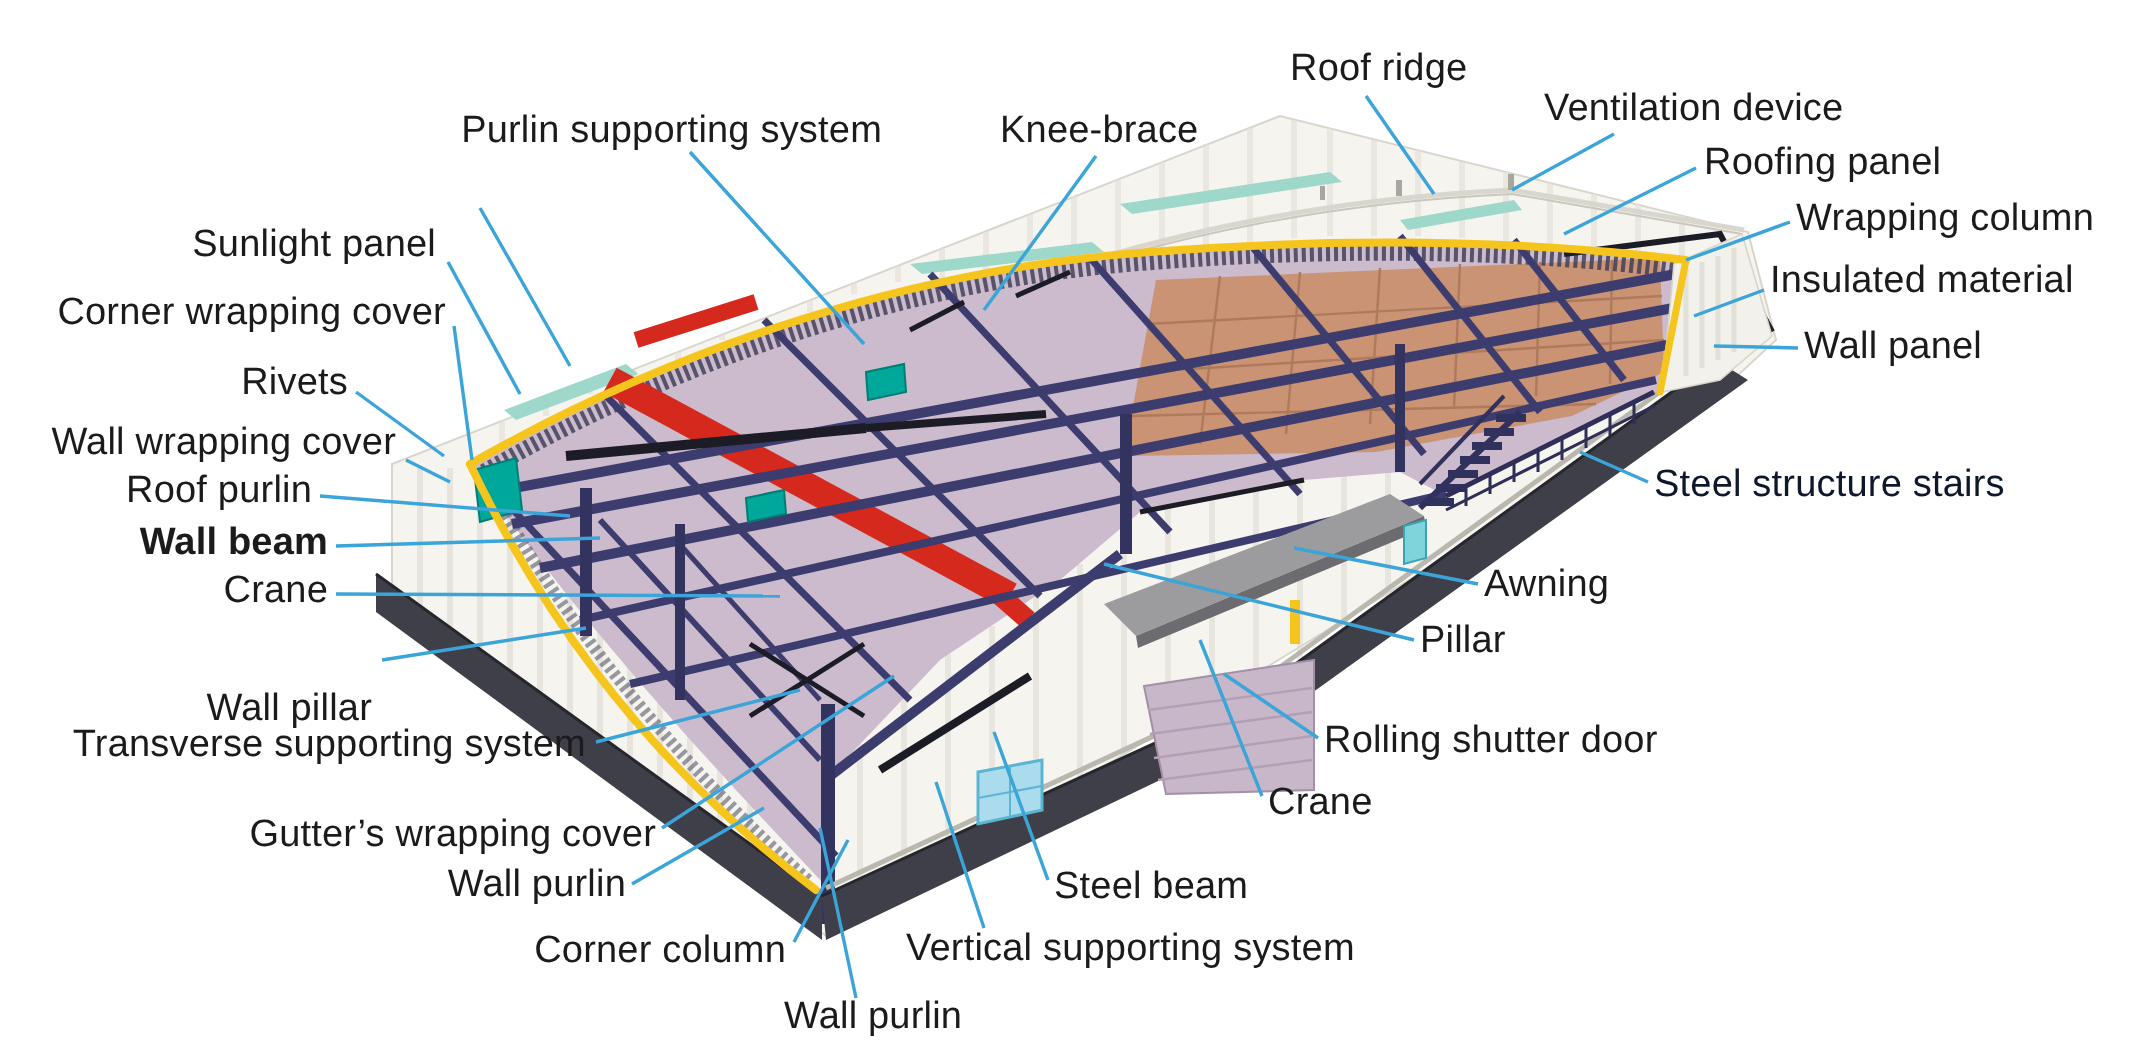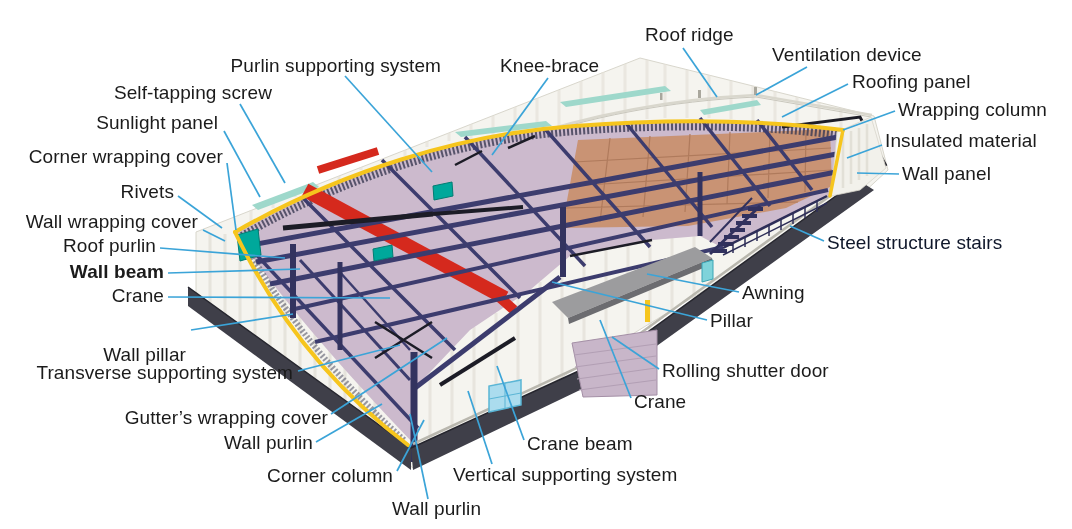--- a/index.html
+++ b/index.html
@@ -185,21 +185,20 @@
         <line x1="707" y1="320" x2="552" y2="282" stroke="#3ba4d8" stroke-width="1.7"></line>
         <line x1="659" y1="369" x2="612" y2="337" stroke="#3ba4d8" stroke-width="1.7"></line>
         <line x1="631" y1="398" x2="600" y2="320" stroke="#3ba4d8" stroke-width="1.7"></line>
         <line x1="524" y1="440" x2="497" y2="366" stroke="#3ba4d8" stroke-width="1.7"></line>
         <line x1="492" y1="464" x2="468" y2="391" stroke="#3ba4d8" stroke-width="1.7"></line>
       </g>
   </svg>
 
   <div id="labels-layer">
       <div class="lbl right" style="left: 441px; top: 66px; color: rgb(27, 27, 27);">Purlin supporting system</div>
-      <div class="lbl right" style="left: 272px; top: 93px; color: rgb(27, 27, 27);">Self-tapping screw</div>
       <div class="lbl right" style="left: 218px; top: 123px; color: rgb(27, 27, 27);">Sunlight panel</div>
       <div class="lbl right" style="left: 223px; top: 157px; color: rgb(27, 27, 27);">Corner wrapping cover</div>
       <div class="lbl right" style="left: 174px; top: 192px; color: rgb(27, 27, 27);">Rivets</div>
       <div class="lbl right" style="left: 198px; top: 222px; color: rgb(27, 27, 27);">Wall wrapping cover</div>
       <div class="lbl right" style="left: 156px; top: 246px; color: rgb(27, 27, 27);">Roof purlin</div>
       <div class="lbl right" style="left: 164px; top: 272px; color: rgb(27, 27, 27); font-weight: bold;">Wall beam</div>
       <div class="lbl right" style="left: 164px; top: 296px; color: rgb(27, 27, 27);">Crane</div>
       <div class="lbl right" style="left: 186px; top: 330px; color: rgb(27, 27, 27); margin-top: 25px;">Wall pillar</div>
       <div class="lbl right" style="left: 293px; top: 373px; color: rgb(27, 27, 27);">Transverse supporting system</div>
       <div class="lbl right" style="left: 328px; top: 418px; color: rgb(27, 27, 27);">Gutter’s wrapping cover</div>
@@ -211,16 +210,16 @@
       <div class="lbl left" style="left: 772px; top: 55px; color: rgb(27, 27, 27);">Ventilation device</div>
       <div class="lbl left" style="left: 852px; top: 82px; color: rgb(27, 27, 27);">Roofing panel</div>
       <div class="lbl left" style="left: 898px; top: 110px; color: rgb(27, 27, 27);">Wrapping column</div>
       <div class="lbl left" style="left: 885px; top: 141px; color: rgb(27, 27, 27);">Insulated material</div>
       <div class="lbl left" style="left: 902px; top: 174px; color: rgb(27, 27, 27);">Wall panel</div>
       <div class="lbl left" style="left: 827px; top: 243px; color: #0f172a;">Steel structure stairs</div>
       <div class="lbl left" style="left: 742px; top: 293px; color: rgb(27, 27, 27); text-align: right;">Awning</div>
       <div class="lbl left" style="left: 710px; top: 321px; color: rgb(27, 27, 27);">Pillar</div>
       <div class="lbl left" style="left: 662px; top: 371px; color: rgb(27, 27, 27);">Rolling shutter door</div>
       <div class="lbl left" style="left: 634px; top: 402px; color: rgb(27, 27, 27);">Crane</div>
-      <div class="lbl left" style="left: 527px; top: 444px; color: rgb(27, 27, 27);">Crane beam</div>
+      <div class="lbl left" style="left: 527px; top: 444px; color: rgb(27, 27, 27);">Steel beam</div>
       <div class="lbl left" style="left: 453px; top: 475px; color: rgb(27, 27, 27);">Vertical supporting system</div>
     </div>
 </div>
 
 </body></html>

